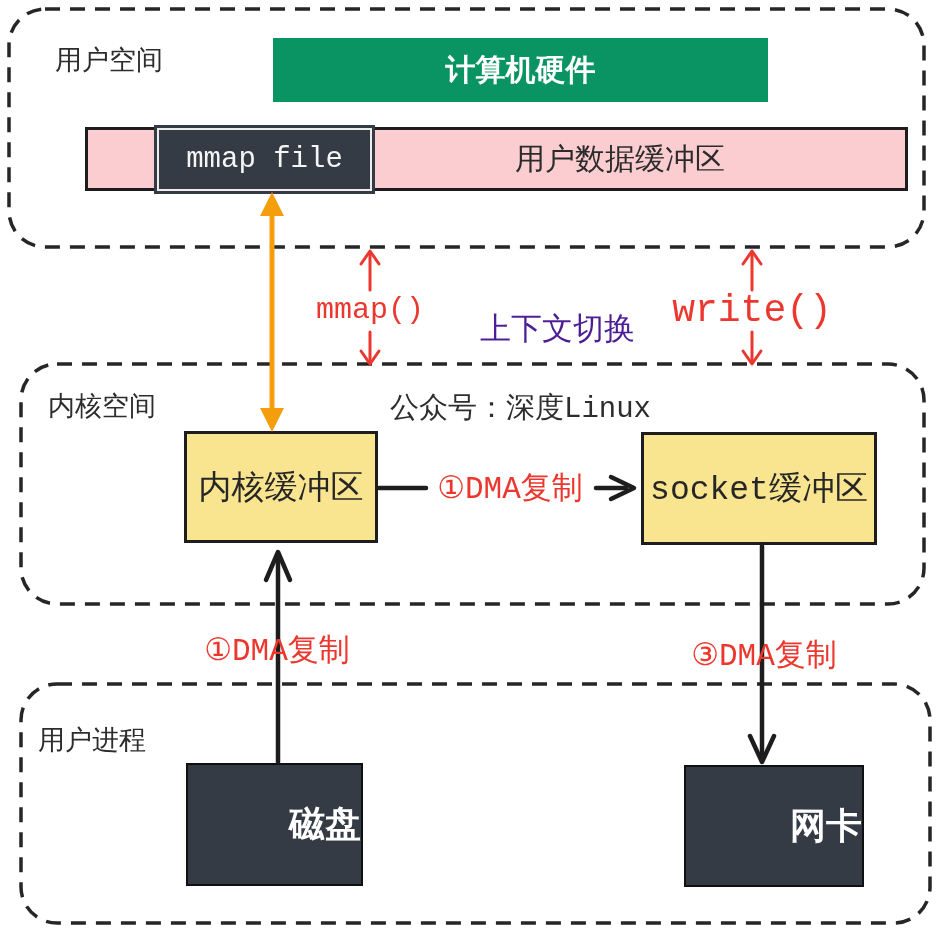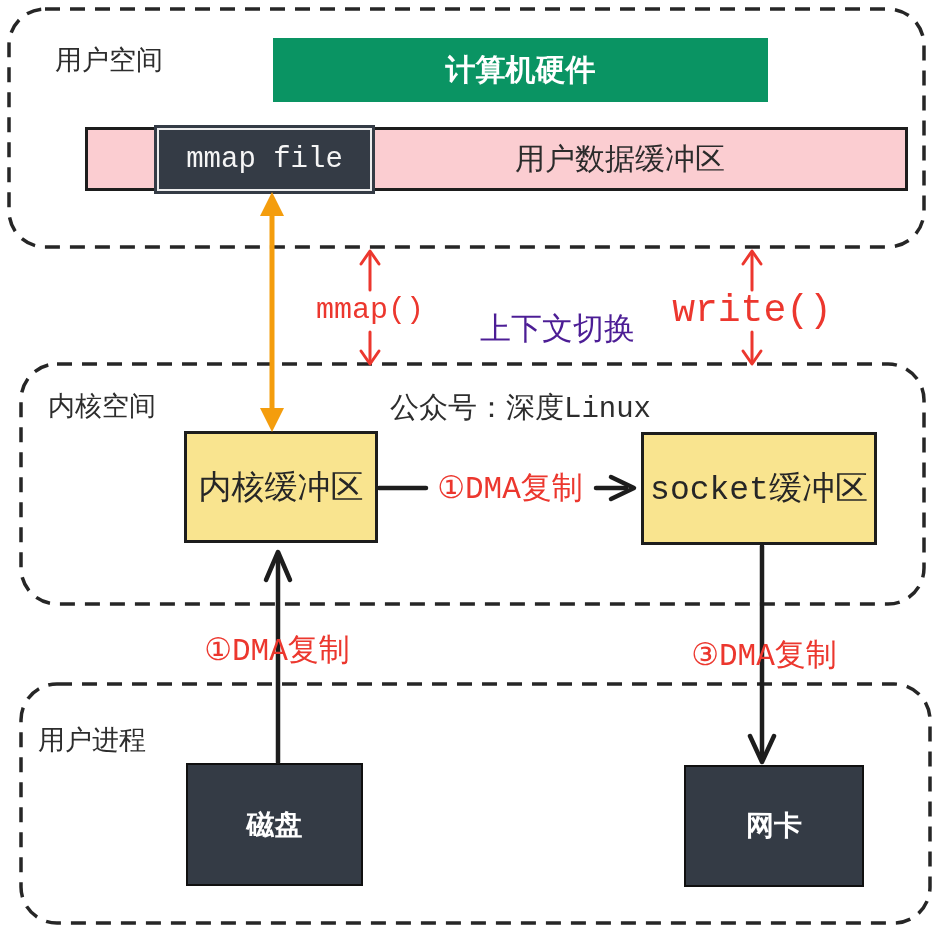--- a/index.html
+++ b/index.html
@@ -19,21 +19,21 @@
 
   
   .process-box{background:var(--green);color:#ffffff;font-size:30px;font-weight:bold;z-index:2;}
   .user-buffer-bar{background:var(--pink);border:3px solid var(--ink);z-index:2;}
   .user-buffer-text{color:#2b2b2b;font-size:30px;z-index:3;white-space:nowrap;}
   .mmap-box{
     background:var(--dark);color:#f5f5f5;font-size:29px;
     border:2px solid #ededed;box-shadow:0 0 0 3px var(--dark);z-index:4;
   }
   .yellow-box{background:var(--yellow);border:3px solid var(--ink);color:#262626;font-size:33px;z-index:2;white-space:nowrap;}
-  .hw-box{background:var(--dark);border:2px solid #101010;color:#ffffff;font-size:28px;font-weight:bold;z-index:2;}
+  .hw-box{background:var(--dark);border:2px solid #101010;color:#ffffff;font-size:36px;font-weight:bold;z-index:2;justify-content:flex-end;}
 
   
   .red-note{color:var(--red);font-size:31px;z-index:6;white-space:nowrap;}
   .black-note{color:#4c1d95;font-size:31px;z-index:6;white-space:nowrap;margin-top:20px;}
   .watermark{color:var(--text);font-size:29px;z-index:2;white-space:nowrap;}
 
   
   .stroke-black{stroke:var(--ink);stroke-width:4.5;fill:none;stroke-linecap:round;stroke-linejoin:round;}
   .stroke-orange{stroke:var(--orange);stroke-width:5;fill:none;stroke-linecap:round;}
   .fill-orange{fill:var(--orange);stroke:none;}

